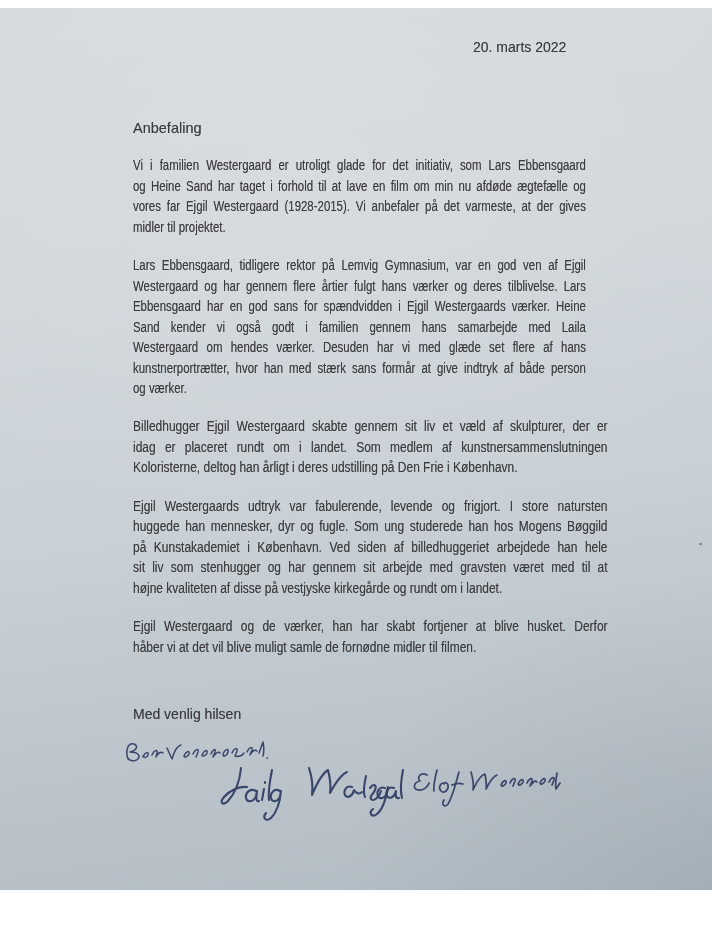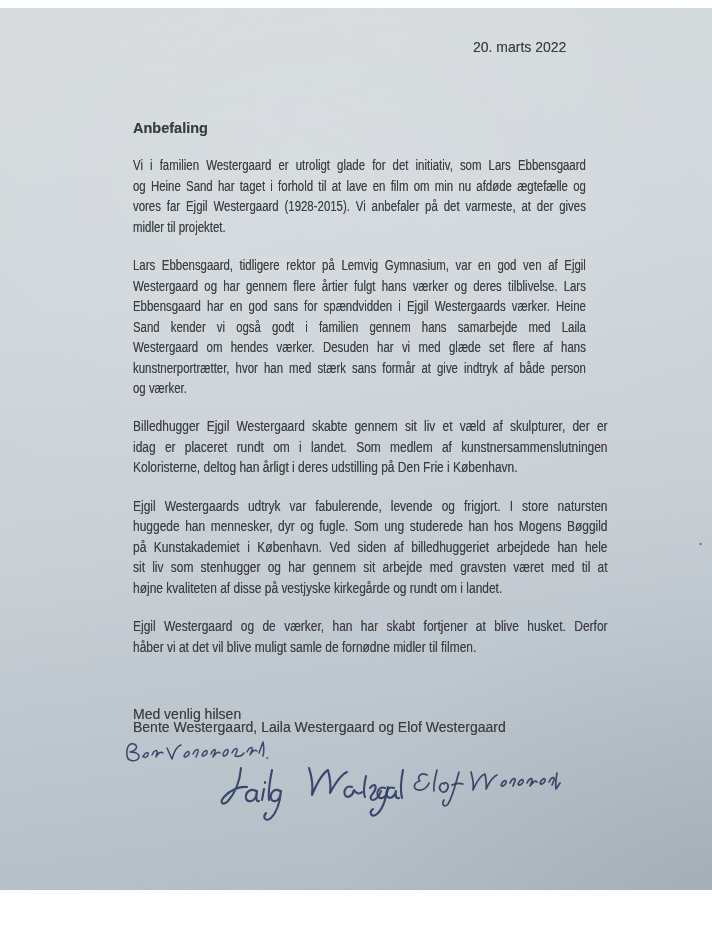--- a/index.html
+++ b/index.html
@@ -14,21 +14,21 @@
     position:absolute; left:0; top:8px; width:712px; height:890px;
     background:
       radial-gradient(130% 80% at 42% 18%, rgba(255,255,255,0.10), rgba(0,0,0,0) 55%),
       radial-gradient(90% 60% at 100% 100%, rgba(40,55,70,0.10), rgba(0,0,0,0) 60%),
       linear-gradient(172deg, #d6dadd 0%, #d1d7db 30%, #c9d0d6 55%, #bcc5cc 78%, #b0bac2 100%);
     box-shadow: 0 1px 0 rgba(125,135,146,0.55);
     padding-left: 21px;
   }
   .txt { color:#3b3b3d; text-shadow:0 0 0.6px rgba(59,59,61,0.5); }
   .date { position:absolute; left:473px; top:31px; font-size:14px; }
-  .heading { position:absolute; left:133px; top:112px; font-size:14.5px; font-weight:700;text-align:right; }
+  .heading { position:absolute; left:133px; top:112px; font-size:14.5px; font-weight:400;text-align:right; }
   .bodyblock {
     position:absolute; left:133px; width:555px;
     font-size:14px; line-height:20.5px;
     transform-origin:0 0;
   }
   .block-upper { top:147px; transform:scaleX(0.816); }
   .block-lower { top:408px; transform:scaleX(0.855); }
   .para { margin:0 0 18px 0; }
   .jline { display:block; text-align:justify; text-align-last:justify; white-space:normal; }
   .jline.last { text-align:justify; text-align-last:left; }
@@ -82,21 +82,20 @@
         <span class="jline">sit liv som stenhugger og har gennem sit arbejde med gravsten været med til at</span>
         <span class="jline last">højne kvaliteten af disse på vestjyske kirkegårde og rundt om i landet.</span>
       </p>
       <p class="para">
         <span class="jline">Ejgil Westergaard og de værker, han har skabt fortjener at blive husket. Derfor</span>
         <span class="jline last">håber vi at det vil blive muligt samle de fornødne midler til filmen.</span>
       </p>
     </div>
 
     <div class="txt closing">Med venlig hilsen</div>
-    <div class="txt names">Bente Westergaard, Laila Westergaard og Elof Westergaard</div>
 
     <svg class="sigs" viewBox="0 0 560 95" role="img">
       <g class="sig-thin" aria-label="Bente Westergaard.">
         <path d="M13,26 C10,18 13,9 19,11 C24,13 21,18 15,19 C22,19 26,22 23,26 C20,29 14,28 13,25"></path>
         <path d="M28,24 C30,19 34,18 33,22 C32,25 29,25 28,23 M37,22 C39,17 43,16 42,20 L41,24 C43,20 46,18 48,20"></path>
         <path d="M52,15 L57,26 C59,19 62,13 66,12"></path>
         <path d="M69,23 C71,18 75,17 74,21 C73,24 69,25 69,23 M78,21 C80,16 84,15 83,19 L81,24 M87,22 C89,17 93,16 92,20 C91,23 87,24 87,22 M96,21 C98,16 101,15 100,19 L98,24 C101,20 103,18 105,20 M108,21 C110,16 114,15 113,19 C112,23 108,24 108,22 M117,20 C119,15 123,14 122,18 L120,23 C123,24 127,23 129,20 M132,19 C134,14 138,13 137,17 L135,22 C137,18 140,16 142,18 M144,20 L148,9 C149,14 149,19 148,23"></path>
         <path d="M152,25 L152.6,25"></path>
       </g>
       <g class="sig-mid" aria-label="Laila Westergaard">

